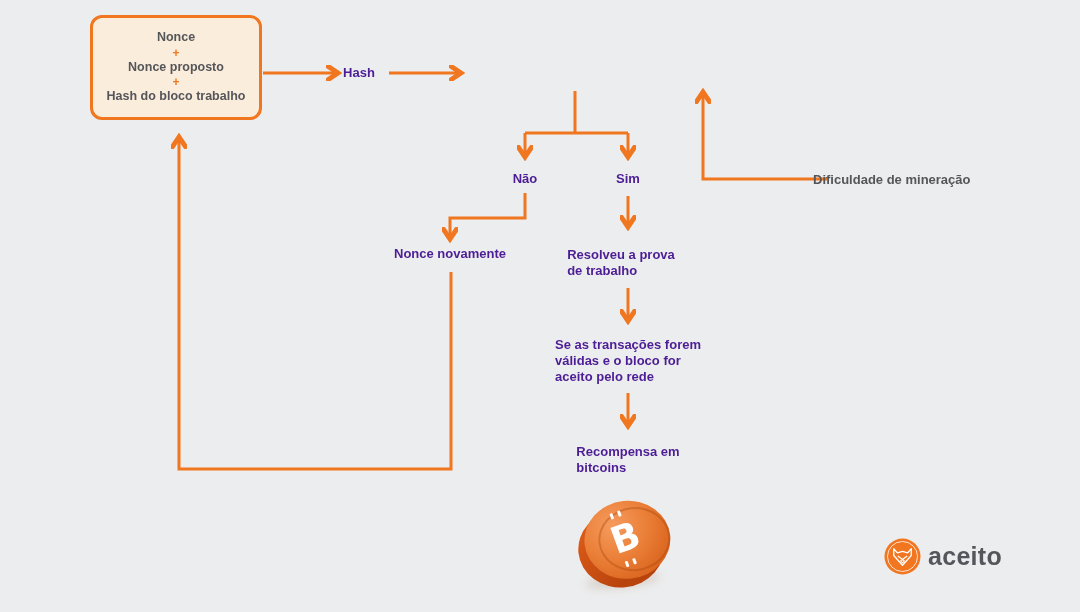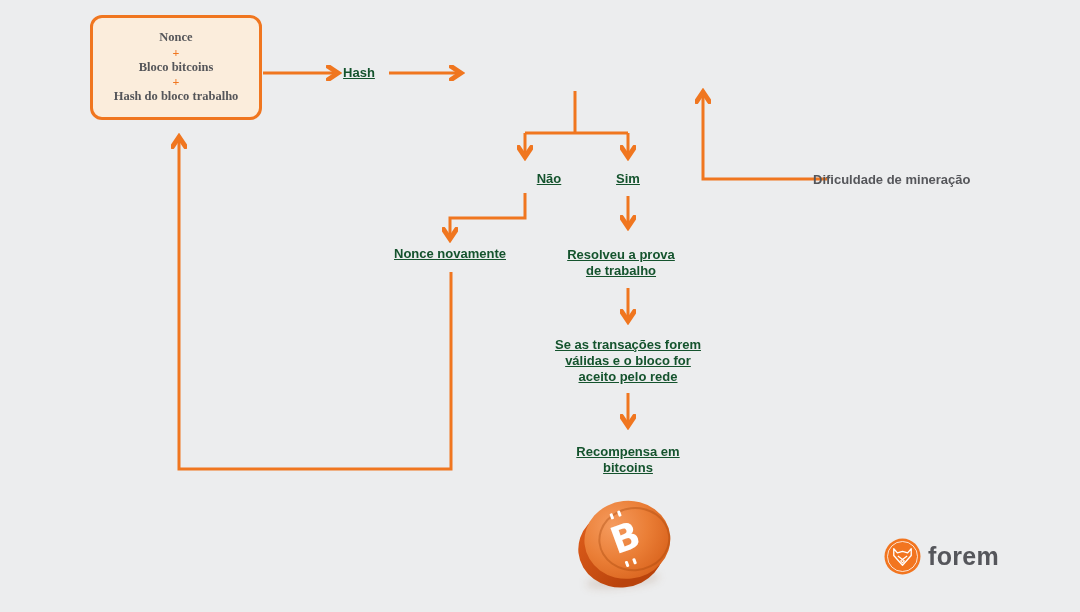--- a/index.html
+++ b/index.html
@@ -1,26 +1,26 @@
 <!DOCTYPE html>
 <html><head>
 <meta charset="utf-8">
 <style>
   html,body{margin:0;padding:0;width:1080px;height:612px;overflow:hidden;
     font-family:"Liberation Sans","DejaVu Sans",sans-serif;}
   #stage{position:relative;width:1080px;height:612px;background:#ECEDEE;}
-  .lbl{position:absolute;transform:translate(-50%,-50%);color:#14532d;
-    font-weight:700;font-size:13px;line-height:16px;text-align:center;
-    white-space:pre-line;text-decoration:underline;}
+  .lbl{position:absolute;transform:translate(-50%,-50%);color:#4c1d95;
+    font-weight:700;font-size:13px;line-height:16px;
+    white-space:pre-line;}
   .lbl-left{position:absolute;transform:translateY(-50%);color:#55565A;
     font-weight:700;font-size:13px;white-space:nowrap;}
   
   .input-box{position:absolute;left:90px;top:15px;width:166px;height:99px;
     background:#FBEDDC;border:3px solid #F0761F;border-radius:12px;
-    display:flex;flex-direction:column;align-items:center;justify-content:center;font-family:Liberation Serif, serif;}
+    display:flex;flex-direction:column;align-items:center;justify-content:center;}
   .input-box .row{color:#55565A;font-weight:700;font-size:12.5px;line-height:15.5px;}
   .input-box .plus{color:#F0761F;font-weight:700;font-size:12px;line-height:14px;}
   
   #wires{position:absolute;left:0;top:0;pointer-events:none;}
   #wires path{stroke:#F0761F;stroke-width:3;fill:none;}
   
   .coin{position:absolute;left:578px;top:501px;width:96px;height:90px;transform:rotate(-6deg);}
   .coin-shadow{position:absolute;left:4px;top:72px;width:74px;height:14px;border-radius:50%;
     background:rgba(120,60,20,.16);filter:blur(4px);}
   .coin-depth{position:absolute;left:0;top:8px;width:86px;height:78px;border-radius:50%;
@@ -61,27 +61,27 @@
     <path d="M628,196 V227" marker-end="url(#ah)"></path>
     <path d="M628,288 V321" marker-end="url(#ah)"></path>
     <path d="M628,393 V426" marker-end="url(#ah)"></path>
     <path d="M451,272 V469 H179 V137" marker-end="url(#ah)"></path>
     <path d="M827,179 H703 V92" marker-end="url(#ah)"></path>
   </svg>
 
   <div class="input-box">
     <div class="row">Nonce</div>
     <div class="plus">+</div>
-    <div class="row">Bloco bitcoins</div>
+    <div class="row">Nonce proposto</div>
     <div class="plus">+</div>
     <div class="row">Hash do bloco trabalho</div>
   </div>
 
   <div class="lbl" style="left:359px;top:73px;">Hash</div>
-  <div class="lbl" style="left:525px;top:179px;margin-left:24px;">Não</div>
+  <div class="lbl" style="left:525px;top:179px;">Não</div>
   <div class="lbl" style="left:628px;top:179px;">Sim</div>
   <div class="lbl" style="left:450px;top:254px;">Nonce novamente</div>
   <div class="lbl" style="left:621px;top:263px;">Resolveu a prova
 de trabalho</div>
   <div class="lbl" style="left:628px;top:361px;">Se as transações forem
 válidas e o bloco for
 aceito pelo rede</div>
   <div class="lbl" style="left:628px;top:460px;">Recompensa em
 bitcoins</div>
   <div class="lbl-left" style="left:813px;top:179px;">Dificuldade de mineração</div>
@@ -102,16 +102,16 @@
   </div>
 
   <div class="foxbit">
     <svg width="37" height="37" viewBox="0 0 36 36">
       <circle cx="18" cy="18" r="17.5" fill="#F2751F"></circle>
       <circle cx="18" cy="18" r="14.6" fill="none" stroke="rgba(255,255,255,0.85)" stroke-width="0.9"></circle>
       <path d="M9.5,10.5 L13,14.5 L18,13 L23,14.5 L26.5,10.5 L26.5,17 L18,26.5 L9.5,17 Z" fill="none" stroke="#FFFFFF" stroke-width="1.3" stroke-linejoin="round"></path>
       <path d="M13.5,17.5 L18,21 L22.5,17.5" fill="none" stroke="#FFFFFF" stroke-width="1.2" stroke-linejoin="round"></path>
       <path d="M16.2,22.3 L18,24.3 L19.8,22.3 L18,20.8 Z" fill="none" stroke="#FFFFFF" stroke-width="1.1" stroke-linejoin="round"></path>
     </svg>
-    <span class="wordmark">forem</span>
+    <span class="wordmark">aceito</span>
   </div>
 
 </div>
 
 </body></html>

